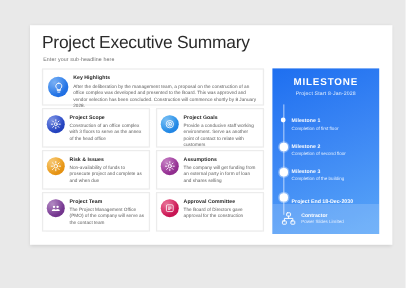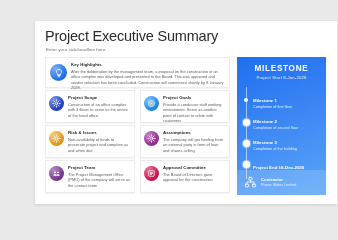--- a/index.html
+++ b/index.html
@@ -3,21 +3,21 @@
 <meta charset="utf-8">
 <style>
   html,body{margin:0;padding:0;}
   body{
     width:338px;height:225px;overflow:hidden;
     background:#e9e9e9;
     font-family:"Liberation Sans", sans-serif;
     -webkit-font-smoothing:antialiased;
   }
   .slide{
-    position:absolute;left:35px;top:21px;
+    position:absolute;left:25px;top:21px;
     width:302px;height:183px;
     background:#ffffff;
     box-shadow:0 1px 3px rgba(0,0,0,0.12);
   }
   .title{
     position:absolute;left:10px;top:7px;
     font-size:14.5px;font-weight:400;color:#2b2b2b;
     letter-spacing:-0.2px;white-space:nowrap;
   }
   .subtitle{

